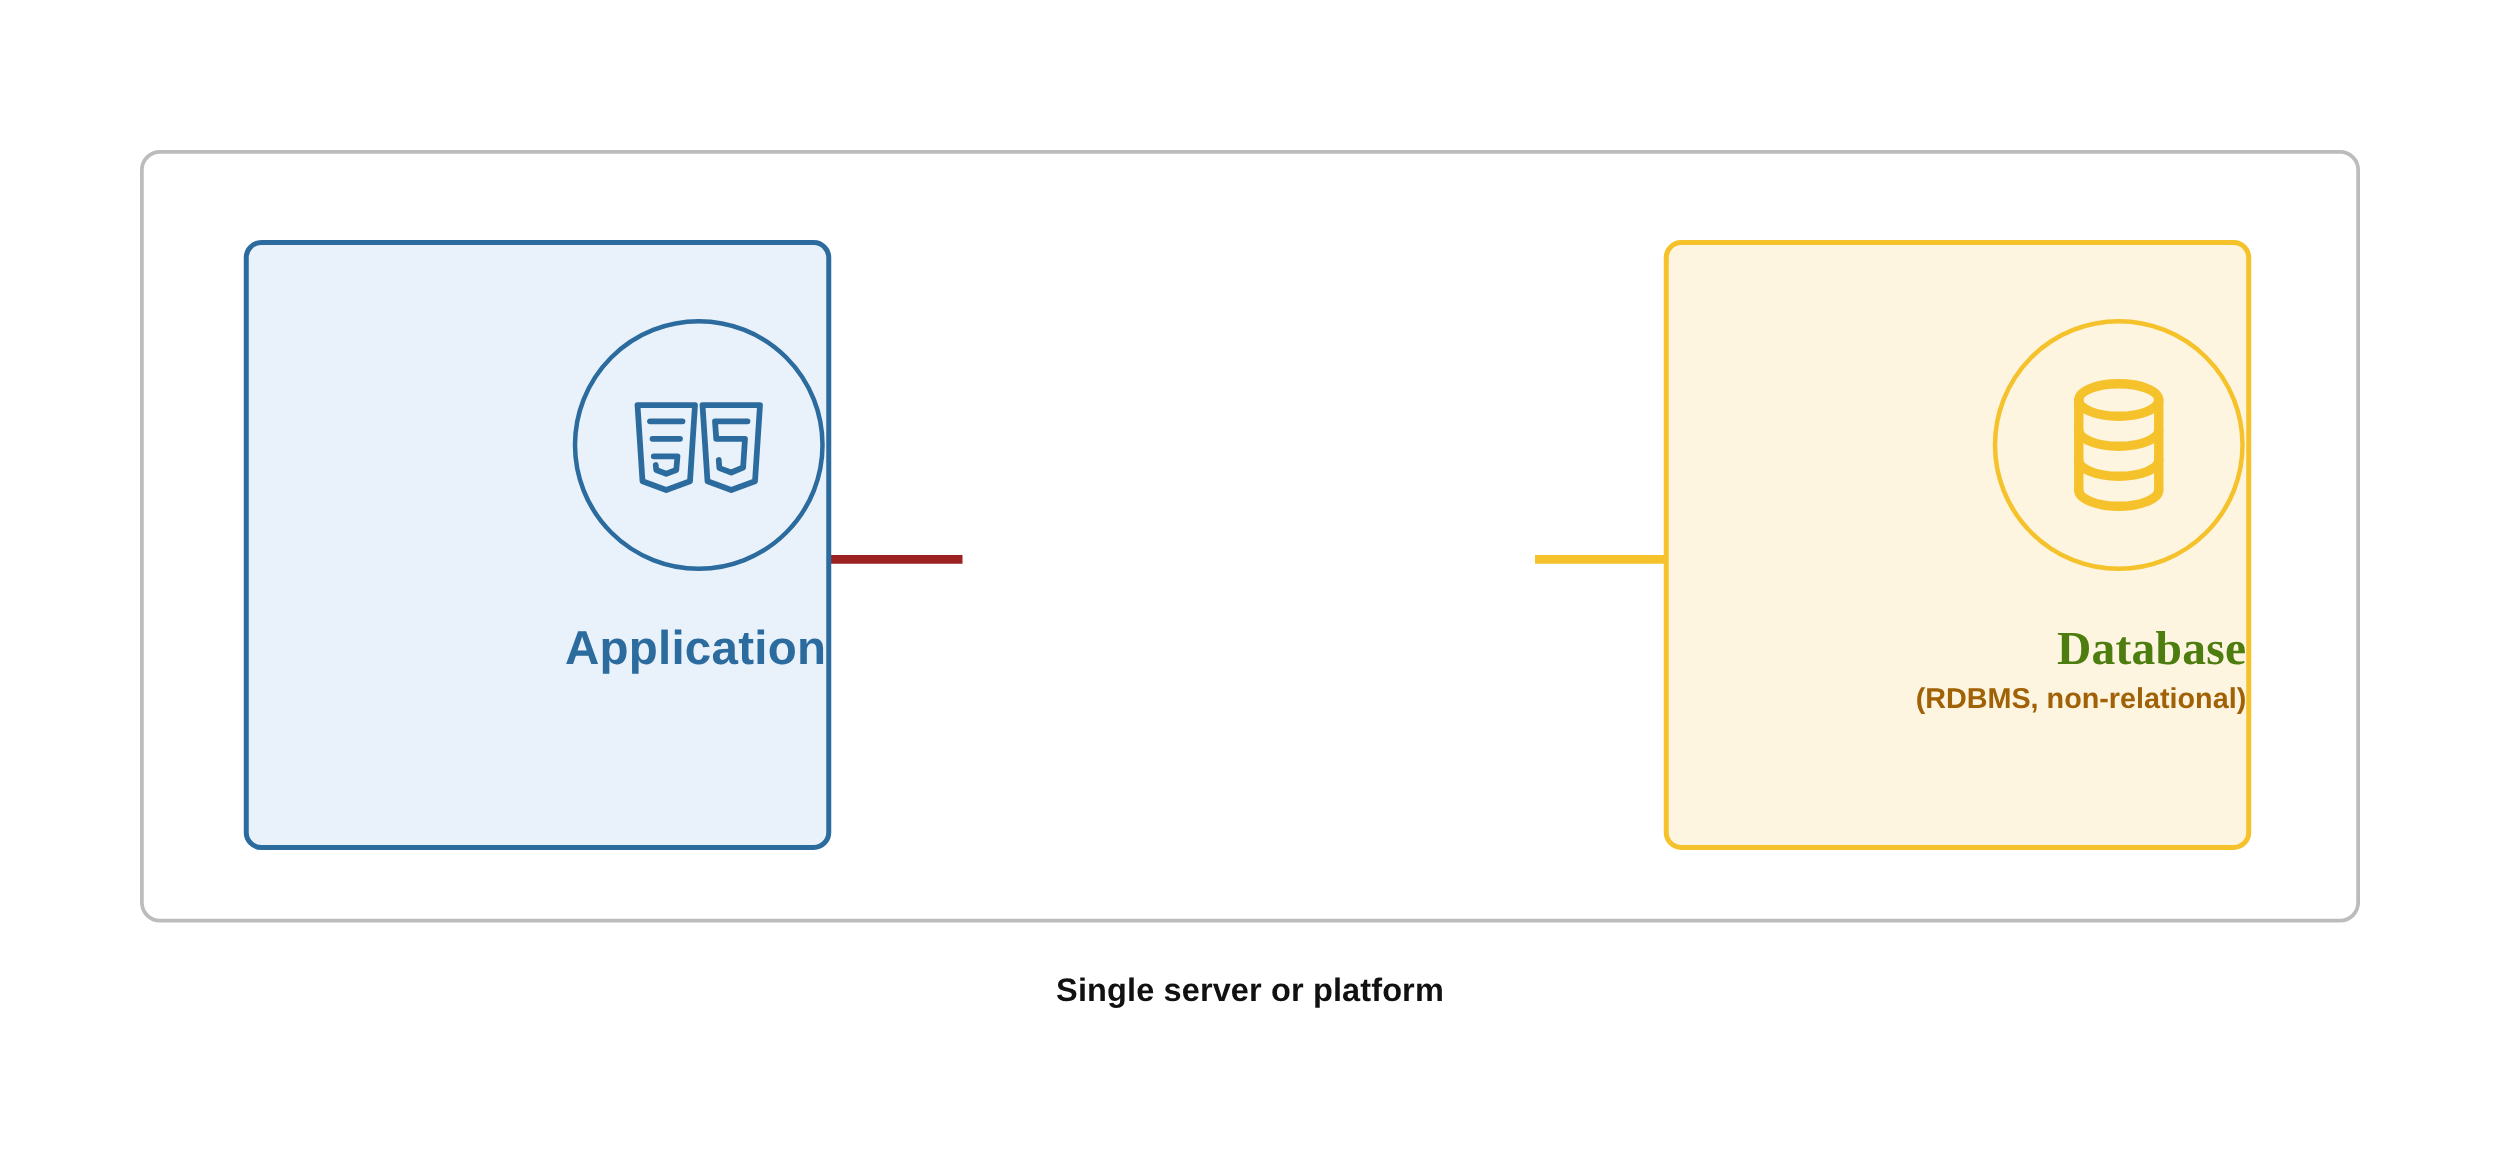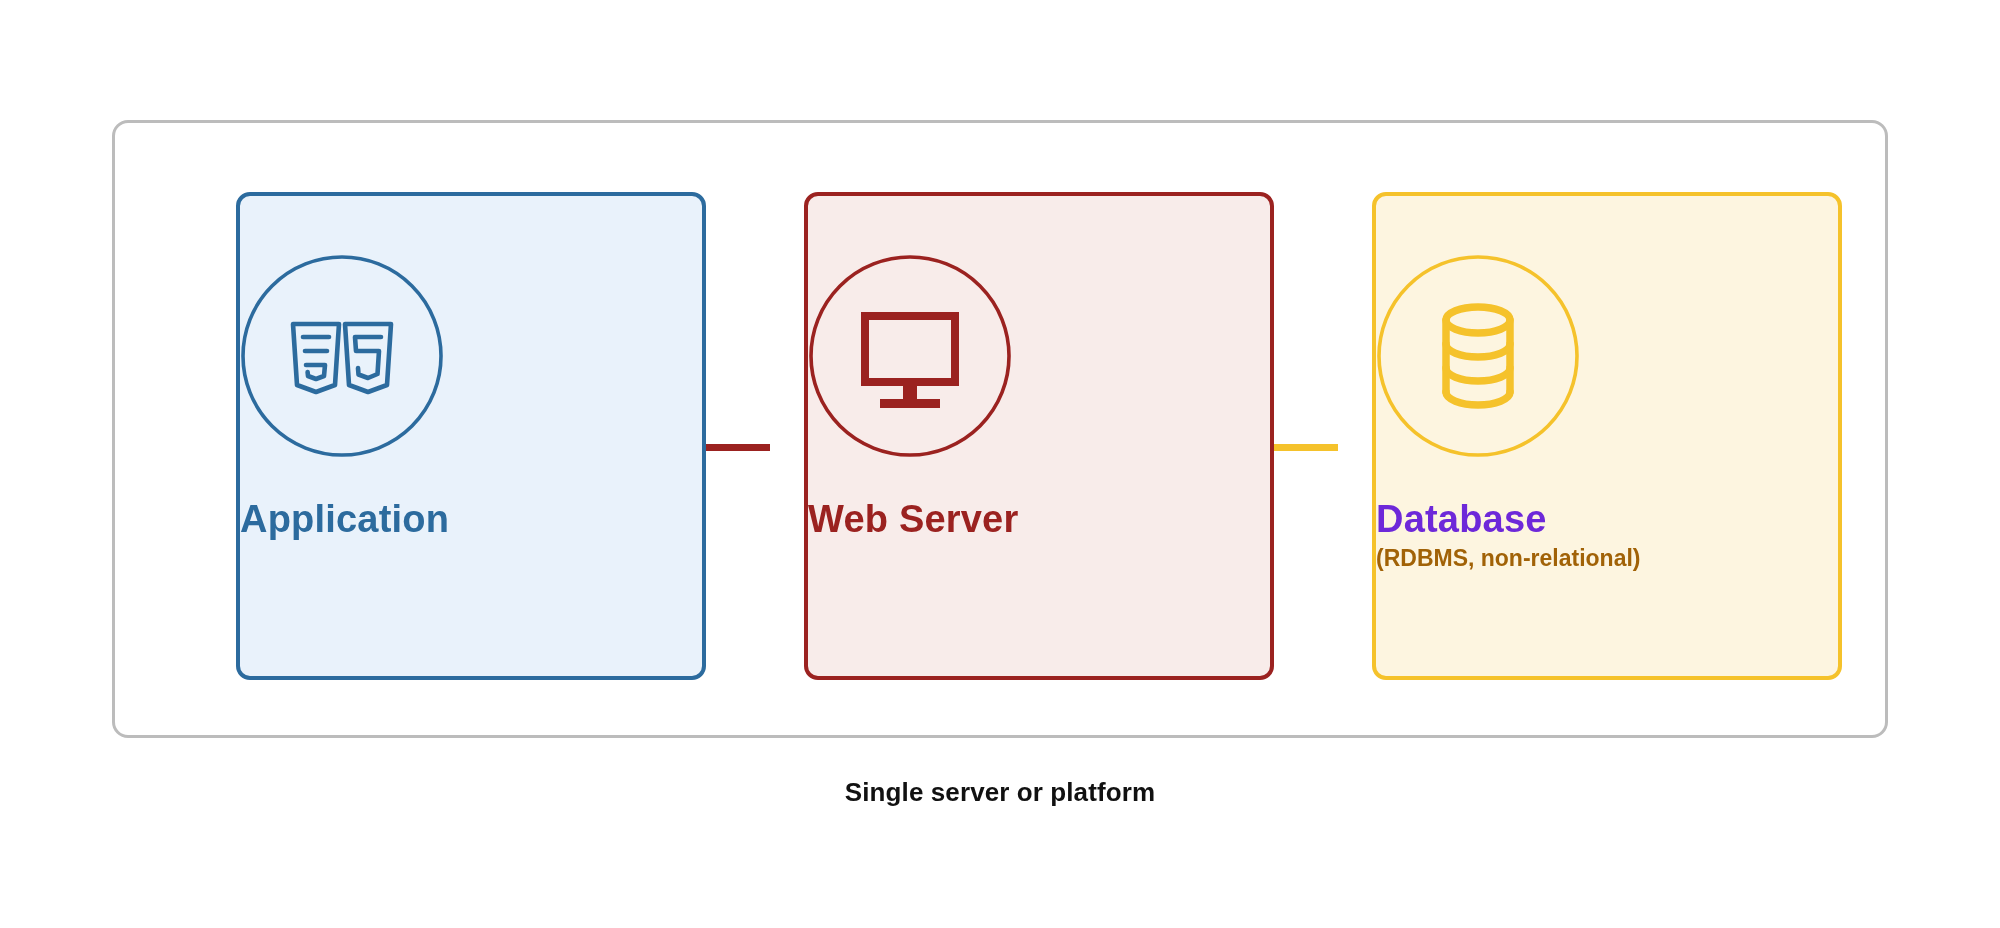--- a/index.html
+++ b/index.html
@@ -58,23 +58,22 @@
     position: absolute;
     top: 192px;
     width: 470px;
     height: 488px;
     box-sizing: border-box;
     border-radius: 14px;
     border-width: 4px;
     border-style: solid;
     display: flex;
     flex-direction: column;
-    align-items: flex-start;
+    align-items: flex-end;
     z-index: 2;
-    margin-left: 41px;
   }
 
   .node-application {
     left: 195px;
     border-color: #2c6b9e;
     background: #e9f2fb;
   }
   .node-webserver {
     left: 763px;
     border-color: #9b2220;
@@ -106,21 +105,21 @@
   .node-sublabel {
     margin-top: 6px;
     font-size: 23px;
     font-weight: bold;
     text-align: center;
     line-height: 1.1;
   }
 
   .label-application { color: #2c6b9e; }
   .label-webserver   { color: #9b2220; }
-  .label-database    { color: #6d28d9; }
+  .label-database    { color: #4d7c0f; font-family: Liberation Serif, serif; }
   .sublabel-database { color: #a16207; }
 
   
   .caption {
     position: absolute;
     top: 777px;
     left: 0;
     width: 2000px;
     text-align: center;
     font-size: 26px;
@@ -153,31 +152,20 @@
 
         <g fill="none" stroke="#2c6b9e" stroke-width="4.6" stroke-linejoin="round" stroke-linecap="round">
           <path d="M105 70 H151 L147 131 L128 138 L109 131 Z"></path>
           <path d="M141 83 H115 L116 97 H139 L137.5 120 L128 124 L118.5 120.5 L118 114"></path>
         </g>
       </svg>
     </div>
     <div class="node-label label-application">Application</div>
   </div>
 
-  <div class="node node-webserver">
-    <div class="node-icon-wrap">
-      <svg width="204" height="204" viewBox="0 0 204 204">
-        <circle cx="102" cy="102" r="99" fill="none" stroke="#9b2220" stroke-width="3.6"></circle>
-        <rect x="57" y="62" width="90" height="66" fill="none" stroke="#9b2220" stroke-width="8"></rect>
-        <rect x="95" y="128" width="14" height="22" fill="#9b2220"></rect>
-        <rect x="72" y="145" width="60" height="9" fill="#9b2220"></rect>
-      </svg>
-    </div>
-    <div class="node-label label-webserver">Web Server</div>
-  </div>
 
   <div class="node node-database">
     <div class="node-icon-wrap">
       <svg width="204" height="204" viewBox="0 0 204 204">
         <circle cx="102" cy="102" r="99" fill="none" stroke="#f5c22b" stroke-width="3.6"></circle>
         <g fill="none" stroke="#f5c22b" stroke-width="7.5" stroke-linecap="round">
           <ellipse cx="102" cy="66" rx="32" ry="13"></ellipse>
           <path d="M70 66 V138"></path>
           <path d="M134 66 V138"></path>
           <path d="M70 138 a32 13 0 0 0 64 0"></path>

